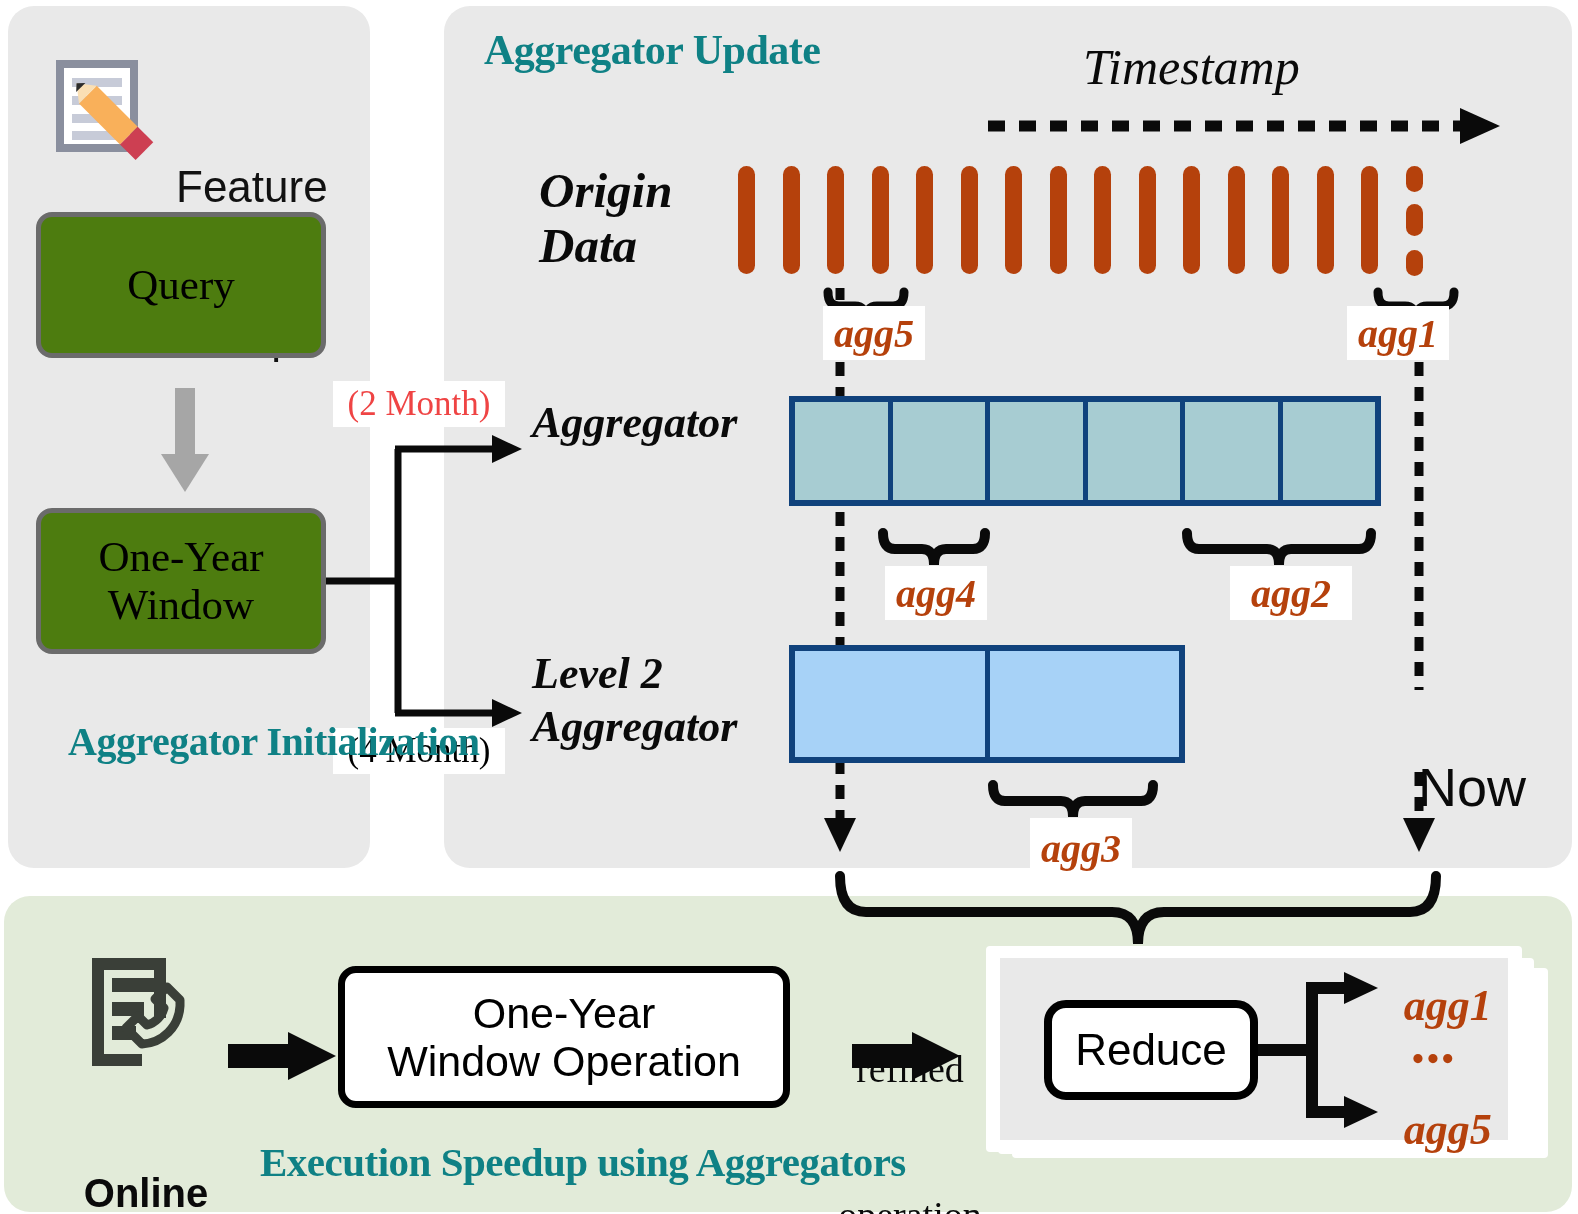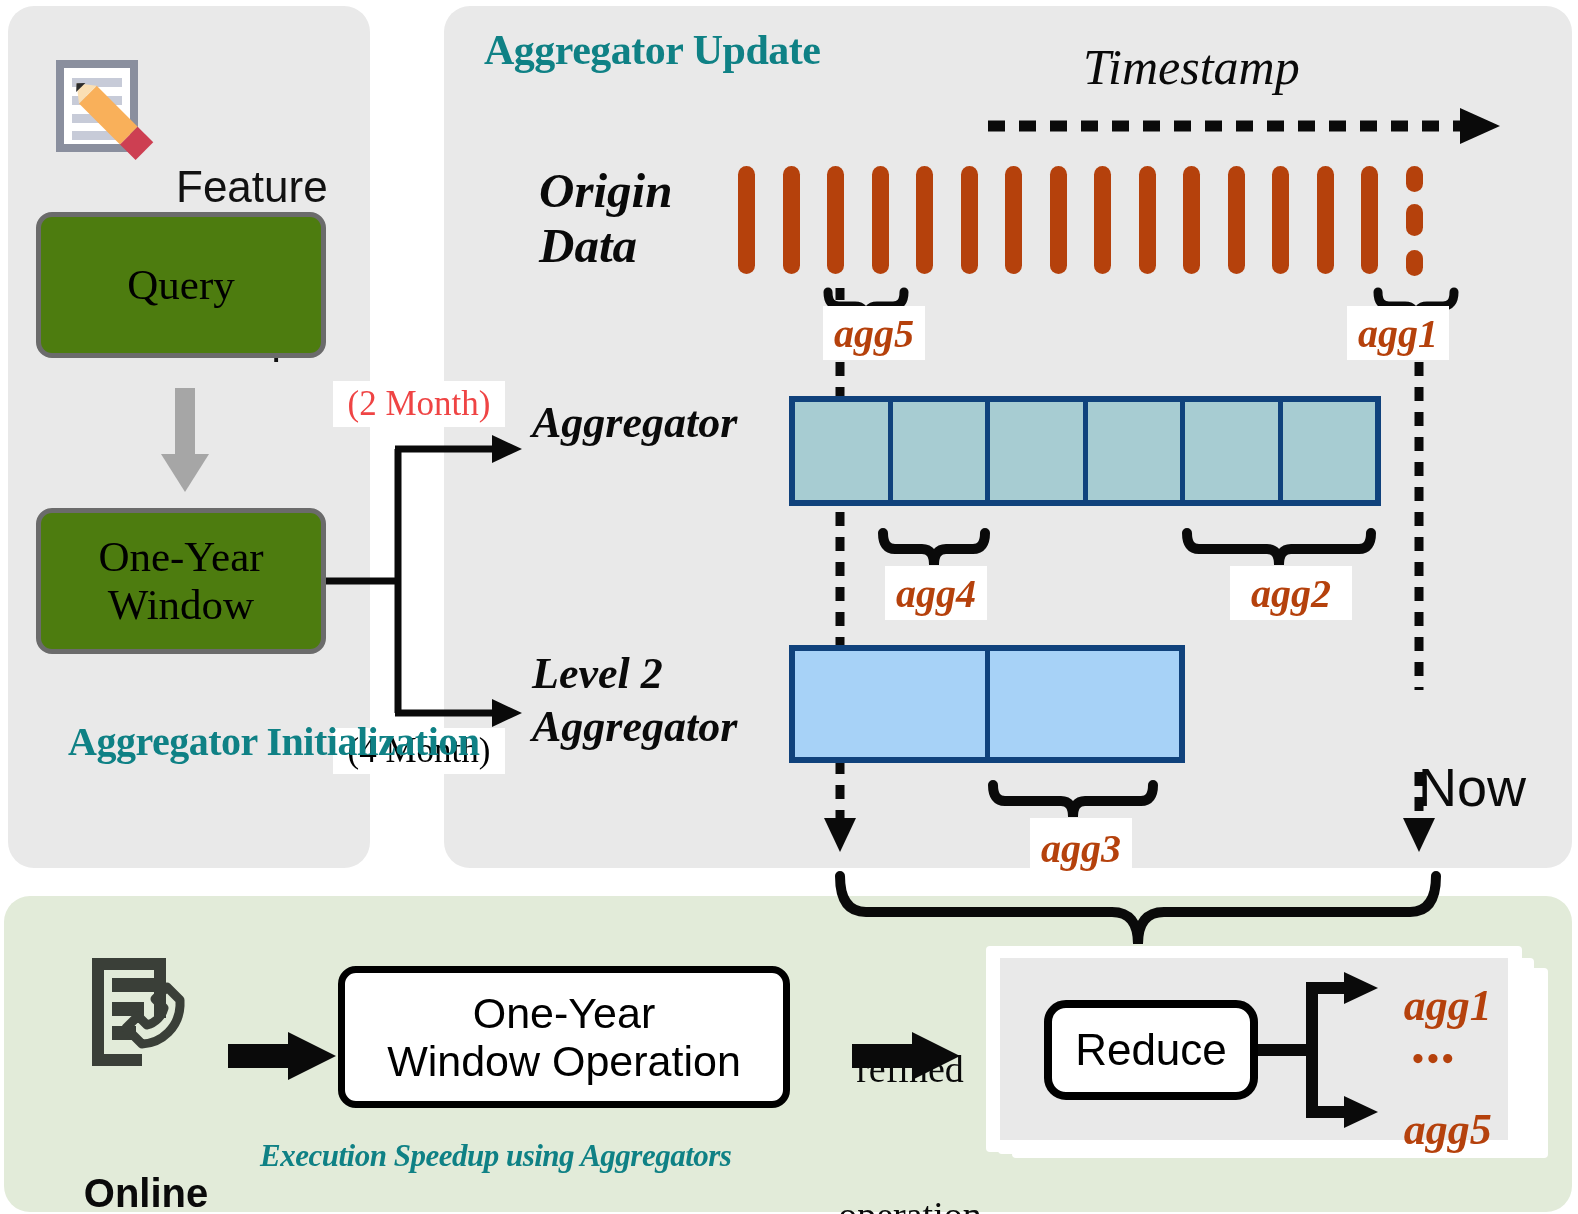--- a/index.html
+++ b/index.html
@@ -407,17 +407,17 @@
   <div class="txt" style="left:1386px; top:962px;">
     <span class="orange" style="font-size:44px;">agg1</span>
   </div>
   <div class="txt" style="left:1394px; top:1022px;">
     <span class="orange" style="font-size:34px; letter-spacing:3px;">•••</span>
   </div>
   <div class="txt" style="left:1386px; top:1086px;">
     <span class="orange" style="font-size:44px;">agg5</span>
   </div>
 
-  <div class="teal-head" style="position:absolute; left:260px; top:1138px; font-size:31px;font-style:italic;">
+  <div class="teal-head" style="position:absolute; left:260px; top:1138px; font-size:41px;">
     <span>Execution Speedup using Aggregators</span>
   </div>
 
 </div>
 
 </body></html>

